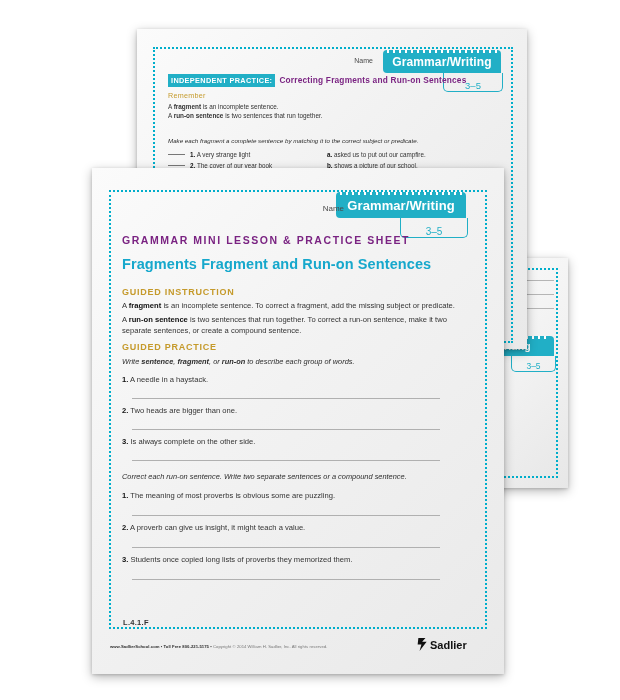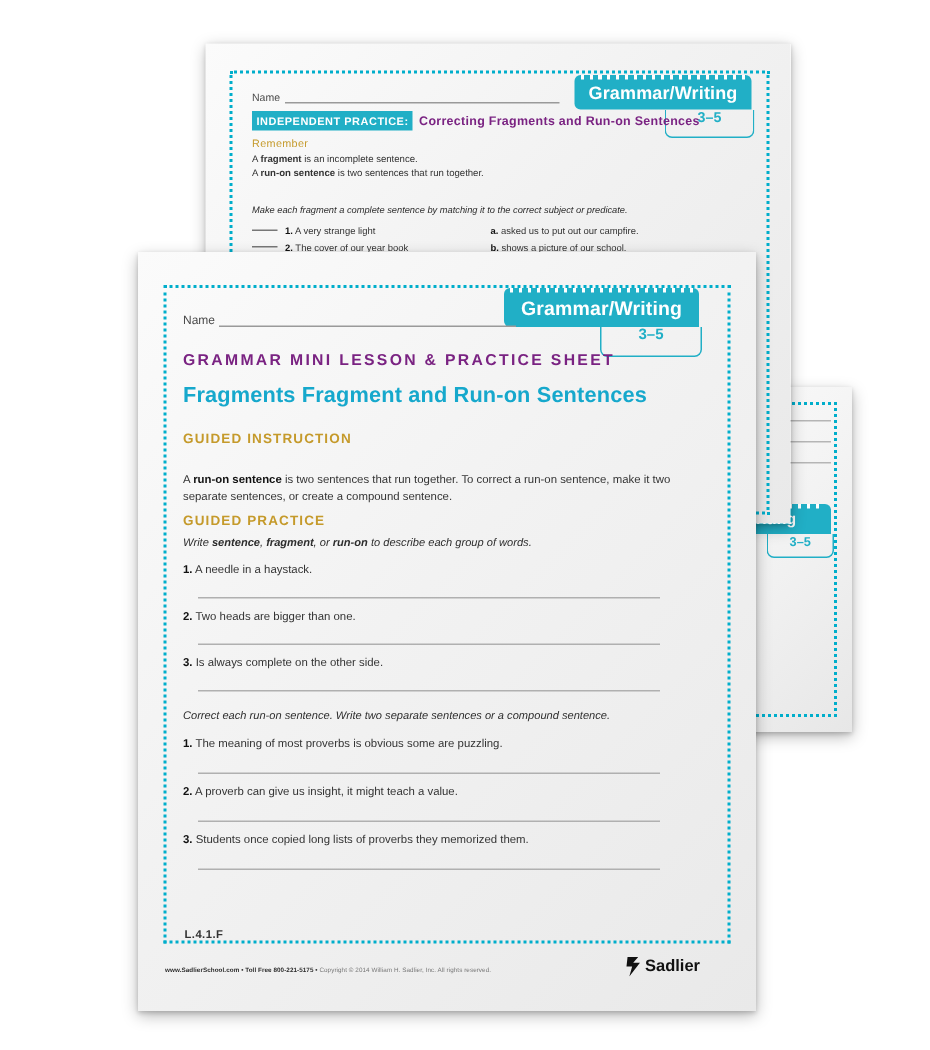--- a/index.html
+++ b/index.html
@@ -60,29 +60,29 @@
     
     content:"";
     position:absolute;left:4px;right:4px;top:0;height:3px;
     background-image:repeating-linear-gradient(to right,#ffffff 0 2px,transparent 2px 6px);
   }
   .gradebox{
     position:absolute;
     border:1.5px solid #21AFC6;
     border-top:none;
     color:#21AFC6;
-    font-weight:bold;
-    display:flex;align-items:flex-start;justify-content:center;
+    font-weight:normal;
+    display:flex;align-items:flex-end;justify-content:center;
     border-radius:0 0 5px 5px;
     background:transparent;
     white-space:nowrap;
   }
 
   
-  .nameline{position:absolute;display:flex;align-items:flex-end;}
+  .nameline{position:absolute;display:flex;align-items:flex-end;flex-direction:column;}
   .nameline .lbl{color:#4a4a4a;}
   .nameline .rule{flex:1;border-bottom:1px solid #9a9a9a;margin-left:3px;}
 
   
   .s1-kicker{
     position:absolute;color:#7A2382;font-weight:bold;
     font-size:10.5px;letter-spacing:1.55px;
   }
   .s1-title{
     position:absolute;color:#16A8CC;font-weight:bold;font-size:14.5px;
@@ -142,21 +142,21 @@
   .s2-row .blank{
     display:inline-block;width:17px;border-bottom:1px solid #777;
     margin-right:5px;vertical-align:2px;
   }
   .s2-row b{color:#111;}
   .s2-rules{position:absolute;}
   .s2-rules i{display:block;border-bottom:1px solid #b5b5b5;}
 
   
   .logo{
-    position:absolute;display:flex;gap:2px;color:#111;
+    position:absolute;display:flex;align-items:center;gap:2px;color:#111;
     font-weight:bold;white-space:nowrap;
   }
   .logo .mark{
     display:inline-block;width:9px;height:11px;position:relative;
   }
   .logo .mark svg{display:block;}
 </style>
 </head>
 <body>
 
@@ -264,20 +264,23 @@
 
     <div class="nameline" style="left:30px;top:36px;width:222px;height:14px;font-size:8px;">
       <span class="lbl">Name</span>
       <span class="rule"></span>
     </div>
 
     <div class="s1-kicker" style="left:30px;top:66px;">GRAMMAR MINI LESSON &amp; PRACTICE SHEET</div>
     <div class="s1-title" style="left:30px;top:88px;">Fragments Fragment and Run-on Sentences</div>
 
     <div class="s1-sec" style="left:30px;top:119px;text-align:center;">GUIDED INSTRUCTION</div>
+    <div class="s1-body" style="left:30px;top:132px;width:348px;">
+      <span>A </span><b>fragment</b><span> is an incomplete sentence. To correct a fragment, add the missing subject or predicate.</span>
+    </div>
     <div class="s1-body" style="left:30px;top:146px;width:348px;">
       <span>A </span><b>run-on sentence</b><span> is two sentences that run together. To correct a run-on sentence, make it two separate sentences, or create a compound sentence.</span>
     </div>
 
     <div class="s1-sec" style="left:30px;top:174px;">GUIDED PRACTICE</div>
     <div class="s1-ital" style="left:30px;top:188px;width:348px;">
       <span>Write </span><b>sentence</b><span>, </span><b>fragment</b><span>, or </span><b>run-on</b><span> to describe each group of words.</span>
     </div>
 
     <div class="s1-item" style="left:30px;top:207px;">

